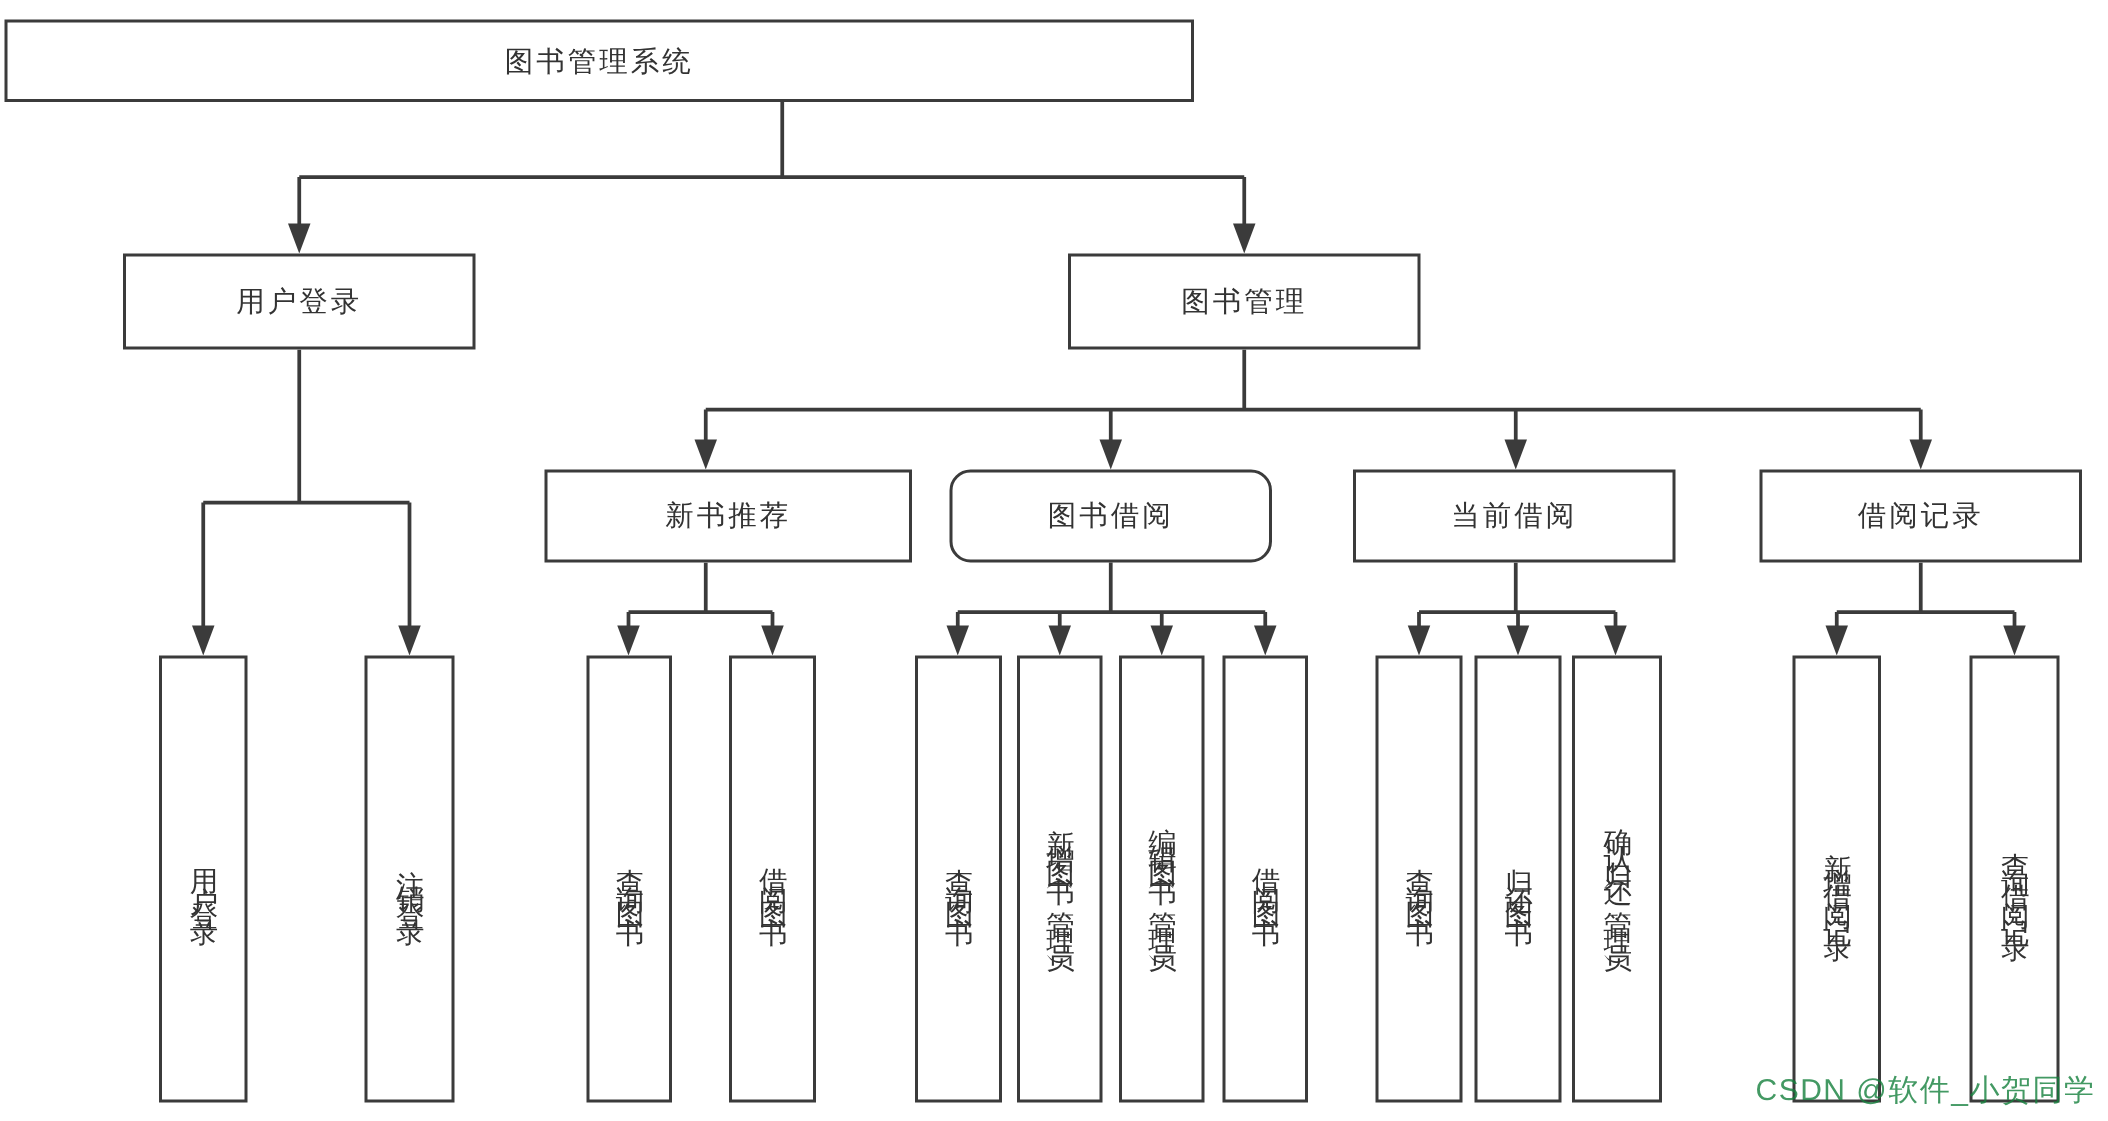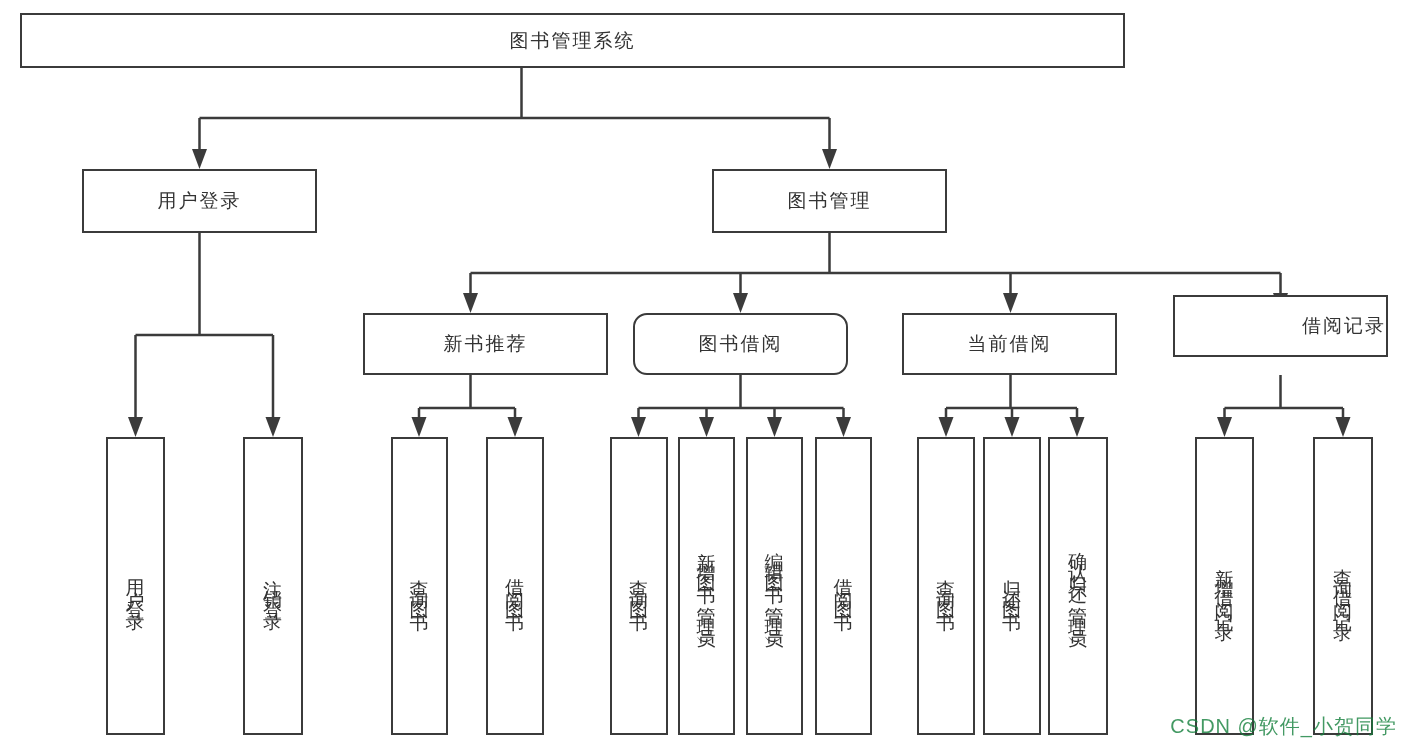--- a/index.html
+++ b/index.html
@@ -59,41 +59,41 @@
       <polygon points="767,417 782,417 774.5,437"></polygon>
       <polygon points="836,417 851,417 843.5,437"></polygon>
       <polygon points="938.5,417 953.5,417 946,437"></polygon>
       <polygon points="1004.5,417 1019.5,417 1012,437"></polygon>
       <polygon points="1069.5,417 1084.5,417 1077,437"></polygon>
       <polygon points="1217,417 1232,417 1224.5,437"></polygon>
       <polygon points="1335.5,417 1350.5,417 1343,437"></polygon>
     </g>
   </svg>
 
-  <div class="hbox" style="left:20px; top:13px; width:1105px; height:55px;">
+  <div class="hbox" style="left:3px; top:13px; width:793px; height:55px;">
     <span>图书管理系统</span>
   </div>
 
   <div class="hbox" style="left:82px; top:169px; width:235px; height:64px;">
     <span>用户登录</span>
   </div>
   <div class="hbox" style="left:712px; top:169px; width:235px; height:64px;">
     <span>图书管理</span>
   </div>
 
   <div class="hbox" style="left:363px; top:313px; width:245px; height:62px;">
     <span>新书推荐</span>
   </div>
   <div class="hbox" style="left:633px; top:313px; width:215px; height:62px;border-radius:14px;">
     <span>图书借阅</span>
   </div>
   <div class="hbox" style="left:902px; top:313px; width:215px; height:62px;">
     <span>当前借阅</span>
   </div>
-  <div class="hbox" style="left:1173px; top:295px; width:215px; height:62px;justify-content:flex-end;">
+  <div class="hbox" style="left:1173px; top:313px; width:215px; height:62px;">
     <span>借阅记录</span>
   </div>
 
   <div class="vbox" style="left:106px; top:437px; width:59px; height:298px;">
     <span>用户登录</span>
   </div>
   <div class="vbox" style="left:243px; top:437px; width:60px; height:298px;">
     <span>注销登录</span>
   </div>
 

